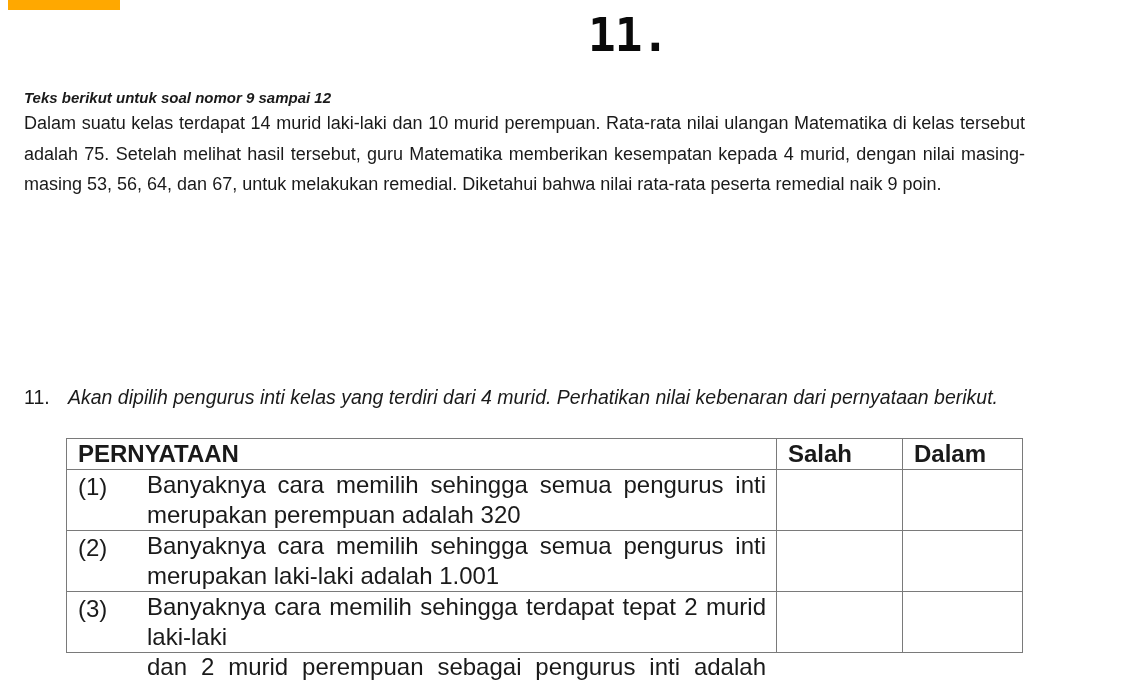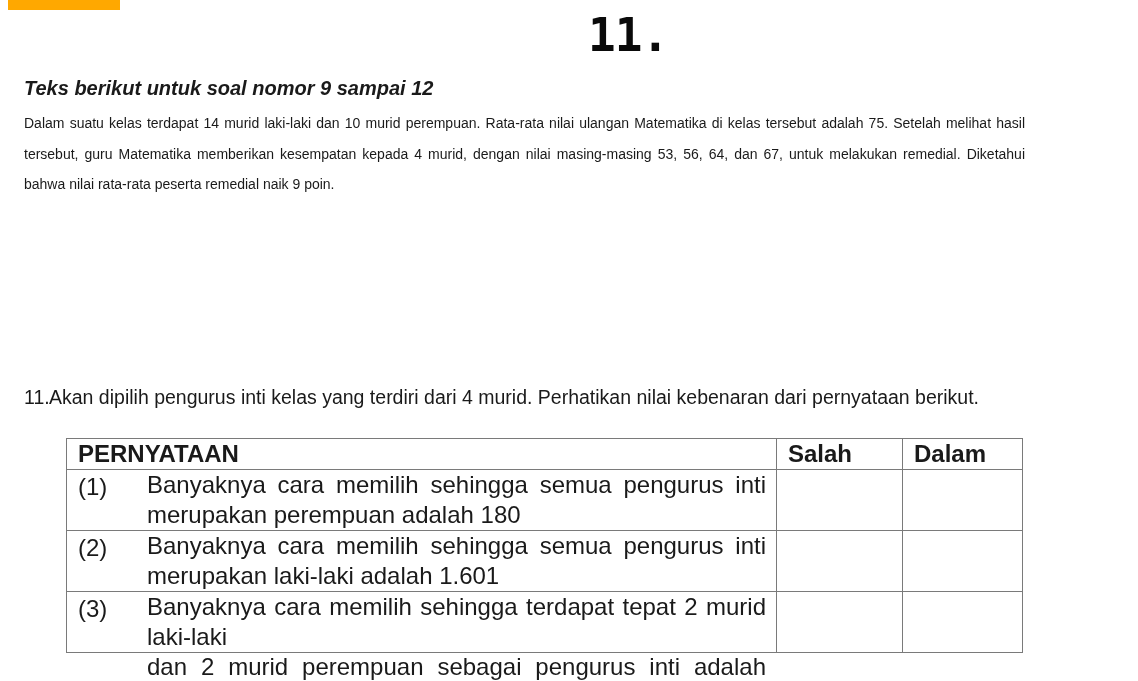--- a/index.html
+++ b/index.html
@@ -1,26 +1,26 @@
 <!DOCTYPE html>
 <html><head>
   <meta charset="utf-8">
   <style>
     html, body { margin:0; padding:0; background:#ffffff; }
     body { width:1138px; height:681px; position:relative; overflow:hidden;
            font-family:"Liberation Sans", sans-serif; color:#1a1a1a; }
     .orange-bar { position:absolute; left:8px; top:0; width:112px; height:10px; background:#ffa800; }
     .page-number { position:absolute; left:588px; top:8px; font-family:"DejaVu Sans Mono", monospace;
                    font-weight:bold; font-size:46px; color:#0a0a0a; letter-spacing:-1px; }
-    .passage-heading { position:absolute; left:24px; top:77px; font-size:20px; font-weight:bold; font-style:italic; }
-    .passage { position:absolute; left:24px; top:108px; width:1001px; font-size:14px; line-height:30.5px;
+    .passage-heading { position:absolute; left:24px; top:89px; font-size:15px; font-weight:bold; font-style:italic; }
+    .passage { position:absolute; left:24px; top:108px; width:1001px; font-size:18px; line-height:30.5px;
                text-align:justify; }
     .question { position:absolute; left:24px; top:383px; width:1001px; font-size:19.5px; line-height:29px; }
     .q-num { position:absolute; left:0; top:0; }
-    .q-text { margin-left:25px; text-align:justify; }
+    .q-text { margin-left:44px; text-align:justify;font-style:italic; }
     table.statements { position:absolute; left:66px; top:438px; border-collapse:collapse; font-size:24px; }
     table.statements td, table.statements th { border:1.5px solid #7a7a7a; padding:0; vertical-align:top; }
     table.statements th { text-align:left; font-weight:bold; height:30px; padding-left:11px; line-height:30px; }
     .col-stmt { width:698px; }
     .col-benar { width:114px; }
     .col-salah { width:108px; }
     .stmt-cell { height:60px; position:relative; }
     .stmt-label { position:absolute; left:11px; top:2px; line-height:30px; }
     .stmt-text { margin-left:80px; margin-right:10px; line-height:30px; text-align:justify; text-align-last:left; }
     .stmt-text.spread { text-align-last:justify; }
@@ -45,32 +45,32 @@
       <tr>
     <th class="col-stmt">PERNYATAAN</th>
     <th class="col-benar">Salah</th>
     <th class="col-salah">Dalam</th>
   </tr>
   <tr>
     <td class="col-stmt">
       <div class="stmt-cell">
         <span class="stmt-label">(1)</span>
         <div class="stmt-text spread">Banyaknya cara memilih sehingga semua pengurus inti</div>
-        <div class="stmt-text">merupakan perempuan adalah 180</div>
+        <div class="stmt-text">merupakan perempuan adalah 320</div>
       </div>
     </td>
     <td class="col-benar answer-cell"></td>
     <td class="col-salah answer-cell"></td>
   </tr>
   <tr>
     <td class="col-stmt">
       <div class="stmt-cell">
         <span class="stmt-label">(2)</span>
         <div class="stmt-text spread">Banyaknya cara memilih sehingga semua pengurus inti</div>
-        <div class="stmt-text">merupakan laki-laki adalah 1.601</div>
+        <div class="stmt-text">merupakan laki-laki adalah 1.001</div>
       </div>
     </td>
     <td class="col-benar answer-cell"></td>
     <td class="col-salah answer-cell"></td>
   </tr>
   <tr>
     <td class="col-stmt">
       <div class="stmt-cell">
         <span class="stmt-label">(3)</span>
         <div class="stmt-text">Banyaknya cara memilih sehingga terdapat tepat 2 murid laki-laki</div>

